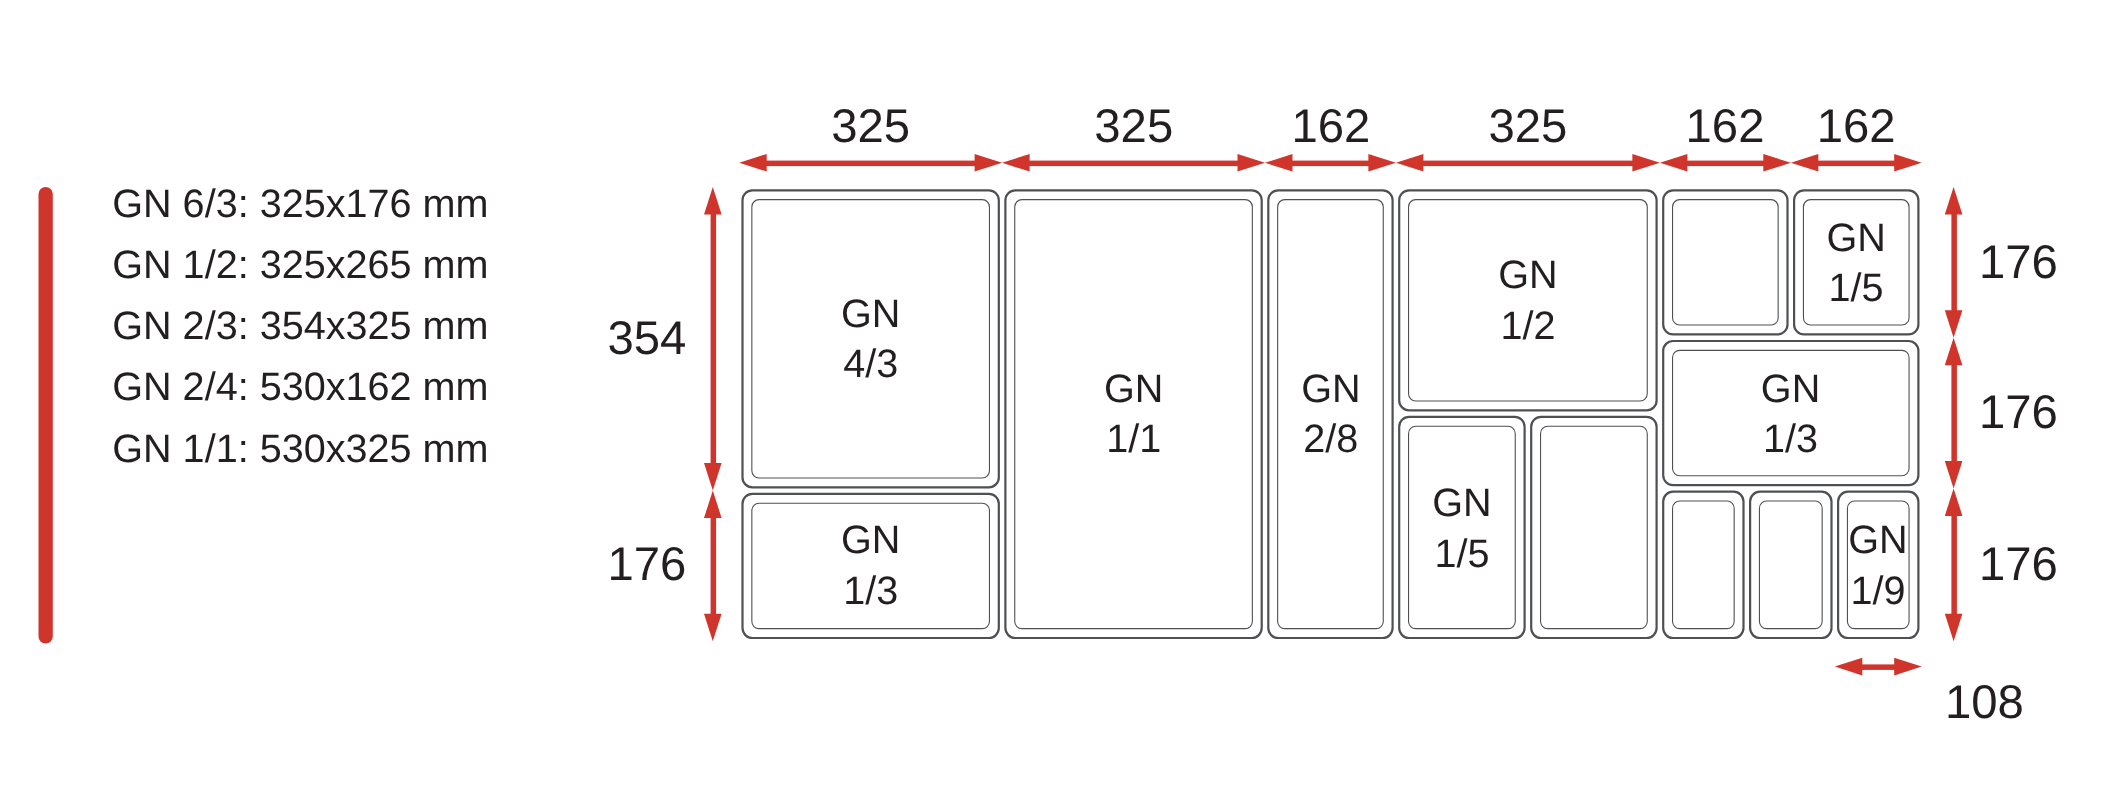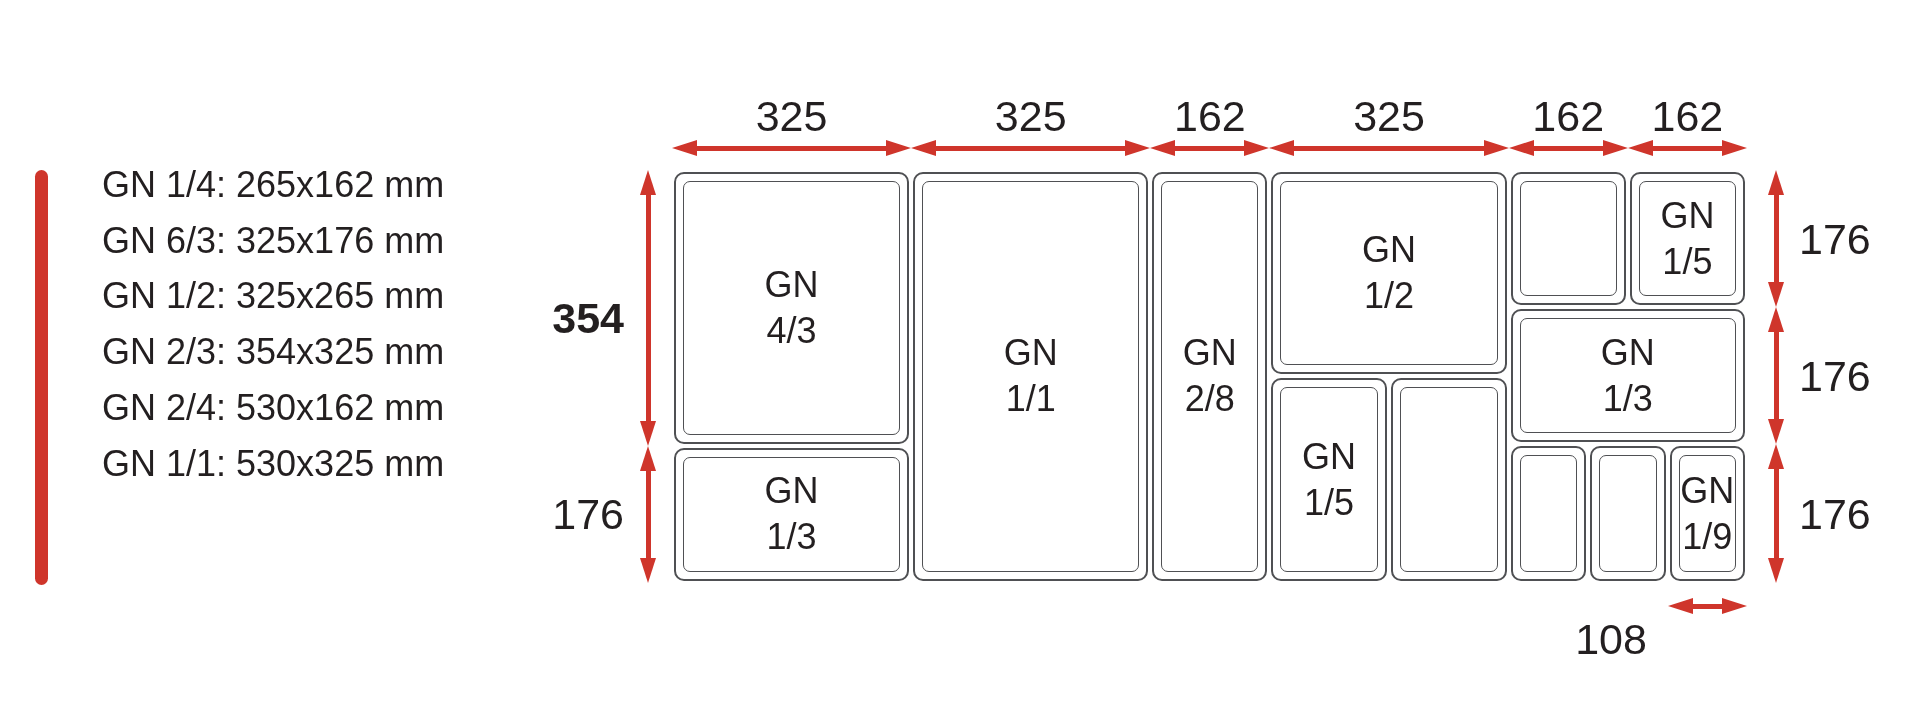--- a/index.html
+++ b/index.html
@@ -53,21 +53,20 @@
   .dim-label{
     position:absolute;font-size:43px;white-space:nowrap;color:var(--ink);
   }
 </style>
 </head>
 <body>
 
 <div class="stage">
   <div class="legend-bar"></div>
   <ul class="legend-list" id="legend-list">
-      <li>GN 1/4: 265x162 mm</li>
       <li>GN 6/3: 325x176 mm</li>
       <li>GN 1/2: 325x265 mm</li>
       <li>GN 2/3: 354x325 mm</li>
       <li>GN 2/4: 530x162 mm</li>
       <li>GN 1/1: 530x325 mm</li>
     </ul>
   <div class="diagram" id="diagram">
       <div class="gn-box" style="left: 674px; top: 172px; width: 235.135px; height: 271.837px;">
         <div class="rim"></div>
         <div class="lbl">
@@ -177,21 +176,21 @@
         <div class="head l"></div>
         <div class="head r"></div>
         <div class="shaft"></div>
       </div>
       <div class="dim-label" style="left: 1687.4px; top: 116px; transform: translate(-50%, -50%);">162</div>
       <div class="arrow v" style="left: 640px; top: 170px; width: 16px; height: 275.837px;">
         <div class="head t"></div>
         <div class="head b"></div>
         <div class="shaft"></div>
       </div>
-      <div class="dim-label" style="left: 624px; top: 318px; transform: translate(-100%, -50%); font-weight: bold;">354</div>
+      <div class="dim-label" style="left: 624px; top: 308px; transform: translate(-100%, -50%);">354</div>
       <div class="arrow v" style="left: 640px; top: 445.837px; width: 16px; height: 137.139px;">
         <div class="head t"></div>
         <div class="head b"></div>
         <div class="shaft"></div>
       </div>
       <div class="dim-label" style="left: 624px; top: 514.406px; transform: translate(-100%, -50%);">176</div>
       <div class="arrow v" style="left: 1768px; top: 170px; width: 16px; height: 137.139px;">
         <div class="head t"></div>
         <div class="head b"></div>
         <div class="shaft"></div>
@@ -207,15 +206,15 @@
         <div class="head t"></div>
         <div class="head b"></div>
         <div class="shaft"></div>
       </div>
       <div class="dim-label" style="left: 1799px; top: 513.627px; transform: translate(0px, -50%);">176</div>
       <div class="arrow h" style="left: 1667.54px; top: 598px; width: 79.4664px; height: 16px;">
         <div class="head l"></div>
         <div class="head r"></div>
         <div class="shaft"></div>
       </div>
-      <div class="dim-label" style="left: 1611px; top: 639px; transform: translate(-50%, -50%);">108</div>
+      <div class="dim-label" style="left: 1804px; top: 639px; transform: translate(-50%, -50%);">108</div>
     </div>
 </div>
 
 </body></html>

